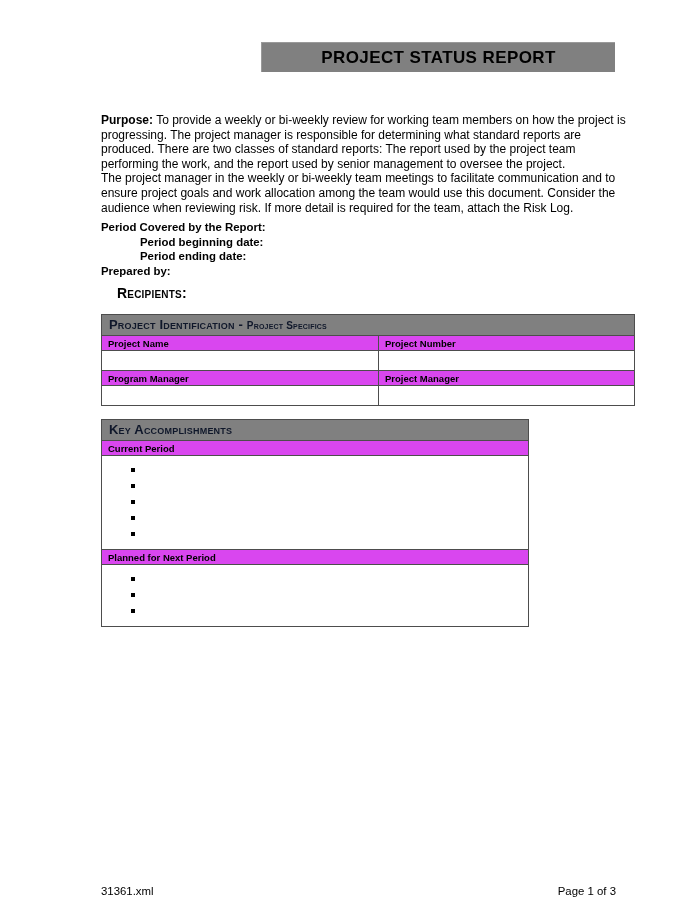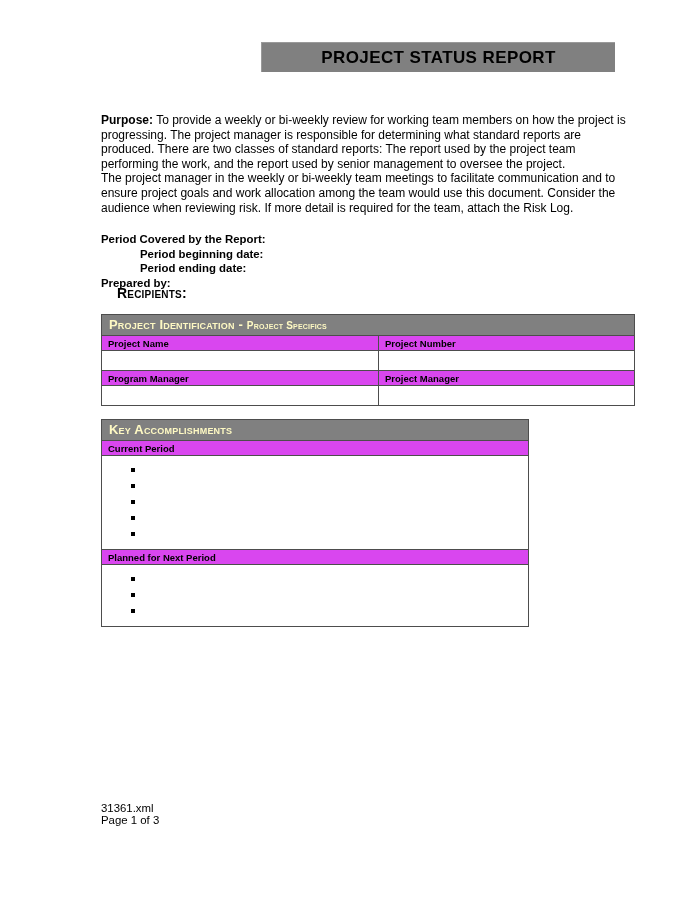--- a/index.html
+++ b/index.html
@@ -60,21 +60,20 @@
 
   
   .period-block {
     position: absolute;
     left: 101px;
     top: 220px;
     width: 400px;
     font-size: 11.4px;
     line-height: 14.6px;
     font-weight: bold;
-    margin-top: 12px;
   }
   .period-block div { margin: 0; }
   .period-indent { padding-left: 39px; }
 
   .recipients {
     position: absolute;
     left: 117px;
     top: 285px;
     font-weight: bold;
     font-size: 14px;
@@ -95,21 +94,21 @@
     padding: 0;
     vertical-align: top;
   }
 
   .tbl-ident { top: 314px; }
   .tbl-key   { top: 419px; }
 
   
   .section-head {
     background: #808080;
-    color: #fef9c3;
+    color: #0f172a;
     height: 20px;
     border: 1px solid #4d4d4d !important;
   }
   .section-head-inner {
     padding: 1px 0 0 7px;
     font-weight: bold;
     font-size: 13px;
     font-variant: small-caps;
     letter-spacing: 0.2px;
     white-space: nowrap;
@@ -165,26 +164,25 @@
     width: 4px;
     height: 4px;
     background: #000000;
     display: block;
   }
 
   
   .footer {
     position: absolute;
     left: 101px;
-    top: 802px;
+    top: 885px;
     width: 515px;
     display: flex;
     justify-content: space-between;
     font-size: 11.4px;
-    flex-direction: column;
   }
 </style>
 </head>
 <body>
 
 <div class="page">
 
   <div class="title-banner">
     <span class="title-banner-text">PROJECT STATUS REPORT</span>
   </div>

